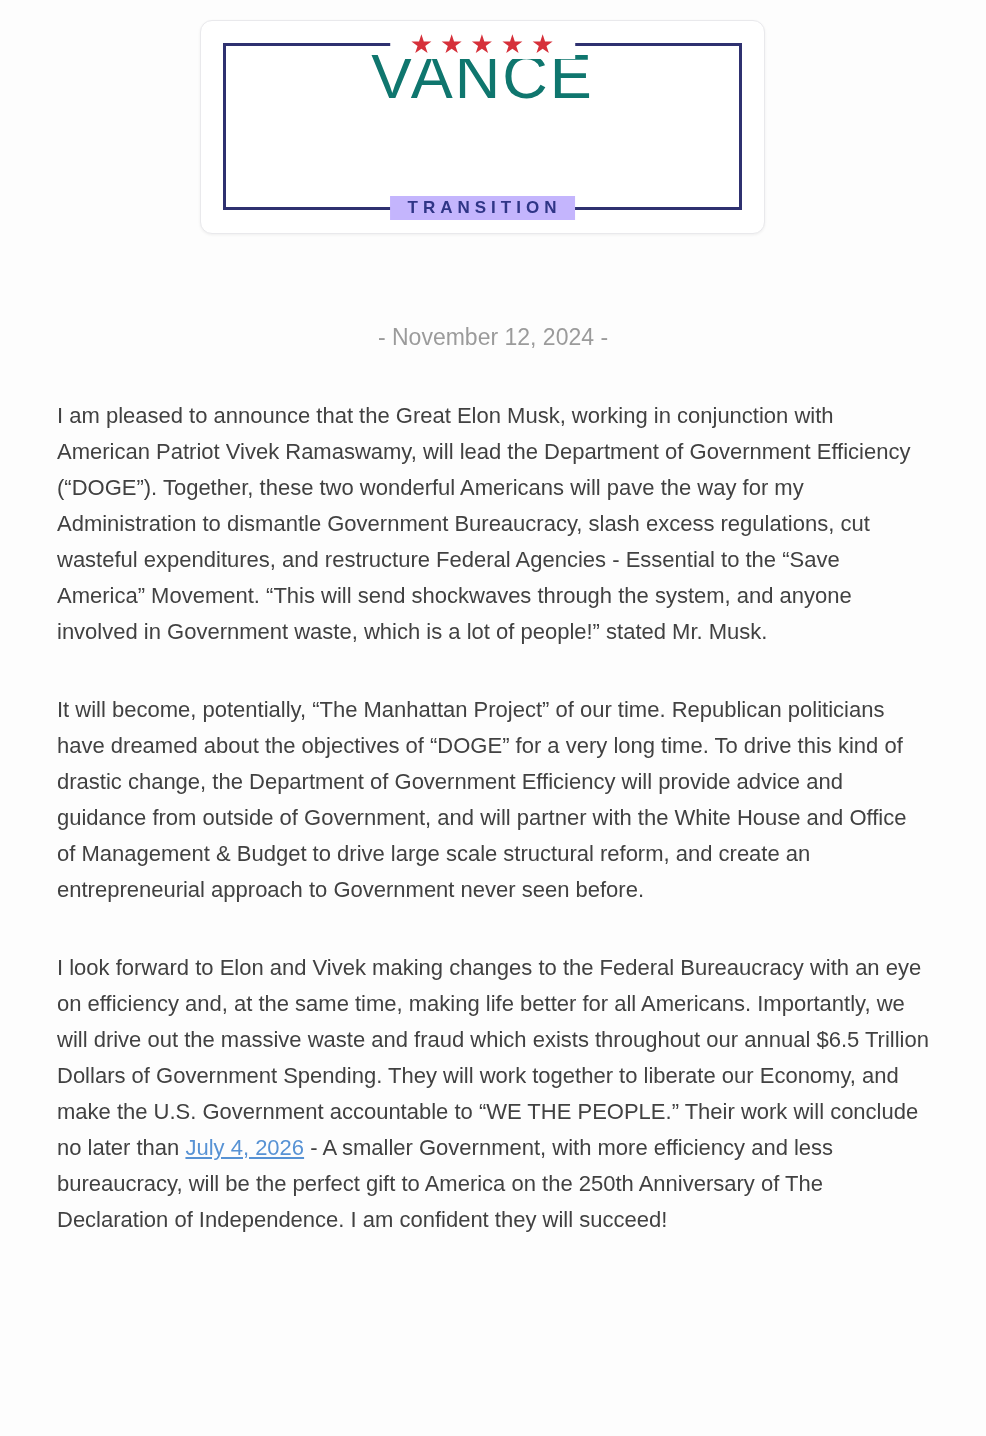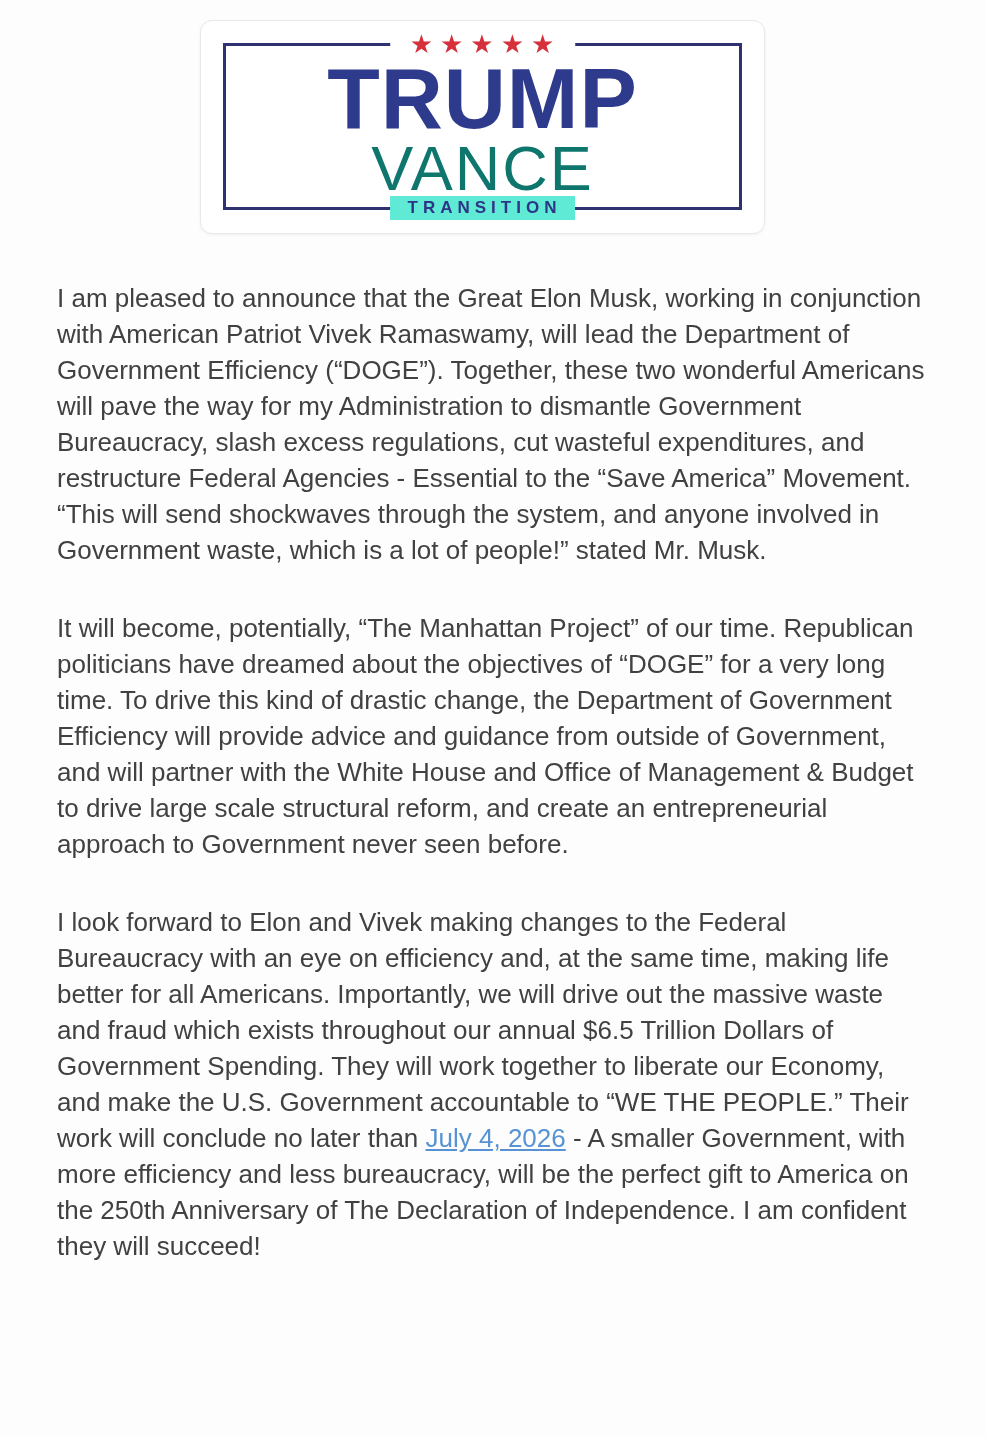--- a/index.html
+++ b/index.html
@@ -65,21 +65,21 @@
     line-height: 58px;
     font-weight: normal;
     letter-spacing: 2px;
     color: #0f766e;
   }
   .logo-tagline {
     position: absolute;
     bottom: -13px;
     left: 50%;
     transform: translateX(-50%);
-    background: #5eead4;
+    background: #c4b5fd;
     padding: 0 14px 0 18px;
     color: #2f3586;
     font-size: 17px;
     line-height: 24px;
     font-weight: bold;
     letter-spacing: 5px;
     white-space: nowrap;
   }
 
   
@@ -95,21 +95,21 @@
     text-align: center;
     color: #3b3b3b;
     font-size: 29px;
     line-height: 34px;
     font-weight: normal;
     letter-spacing: 0.3px;
   }
   .body-text {
     margin: 46px 57px 0 57px;
     color: #414141;
-    font-size: 26px;
+    font-size: 22px;
     line-height: 36px;
   }
   .body-text p {
     margin: 0 0 42px 0;
   }
   .body-text p:last-child {
     margin-bottom: 12px;
   }
   .date-link {
     color: #5792d4;
@@ -118,26 +118,26 @@
   }
 </style>
 </head>
 <body>
 
 <div class="page">
 
   <div class="logo-card">
     <div class="logo-frame">
       <div class="logo-stars">★★★★★</div>
-      <div class="logo-trump">TRUMP</div>
       <div class="logo-vance">VANCE</div>
       <div class="logo-tagline">TRANSITION</div>
     </div>
   </div>
 
+  <div class="date-line">- November 12, 2024 -</div>
 
 
   <div class="body-text">
     <p>I am pleased to announce that the Great Elon Musk, working in conjunction with American Patriot Vivek Ramaswamy, will lead the Department of Government Efficiency (“DOGE”). Together, these two wonderful Americans will pave the way for my Administration to dismantle Government Bureaucracy, slash excess regulations, cut wasteful expenditures, and restructure Federal Agencies - Essential to the “Save America” Movement. “This will send shockwaves through the system, and anyone involved in Government waste, which is a lot of people!” stated Mr. Musk.</p>
     <p>It will become, potentially, “The Manhattan Project” of our time. Republican politicians have dreamed about the objectives of “DOGE” for a very long time. To drive this kind of drastic change, the Department of Government Efficiency will provide advice and guidance from outside of Government, and will partner with the White House and Office of Management &amp; Budget to drive large scale structural reform, and create an entrepreneurial approach to Government never seen before.</p>
     <p><span>I look forward to Elon and Vivek making changes to the Federal Bureaucracy with an eye on efficiency and, at the same time, making life better for all Americans. Importantly, we will drive out the massive waste and fraud which exists throughout our annual $6.5 Trillion Dollars of Government Spending. They will work together to liberate our Economy, and make the U.S. Government accountable to “WE THE PEOPLE.” Their work will conclude no later than </span><a href="#" class="date-link">July 4, 2026</a><span> - A smaller Government, with more efficiency and less bureaucracy, will be the perfect gift to America on the 250th Anniversary of The Declaration of Independence. I am confident they will succeed!</span></p>
   </div>
 
 </div>
 

